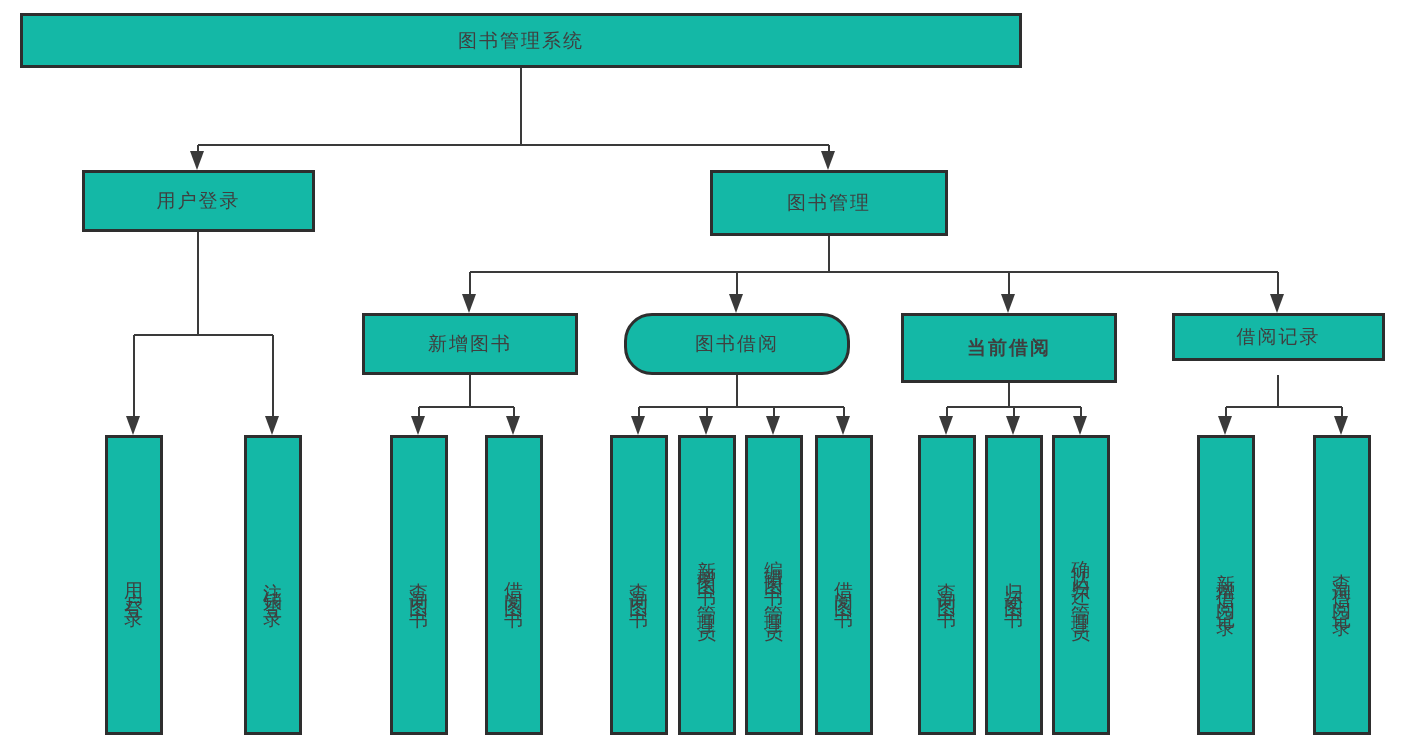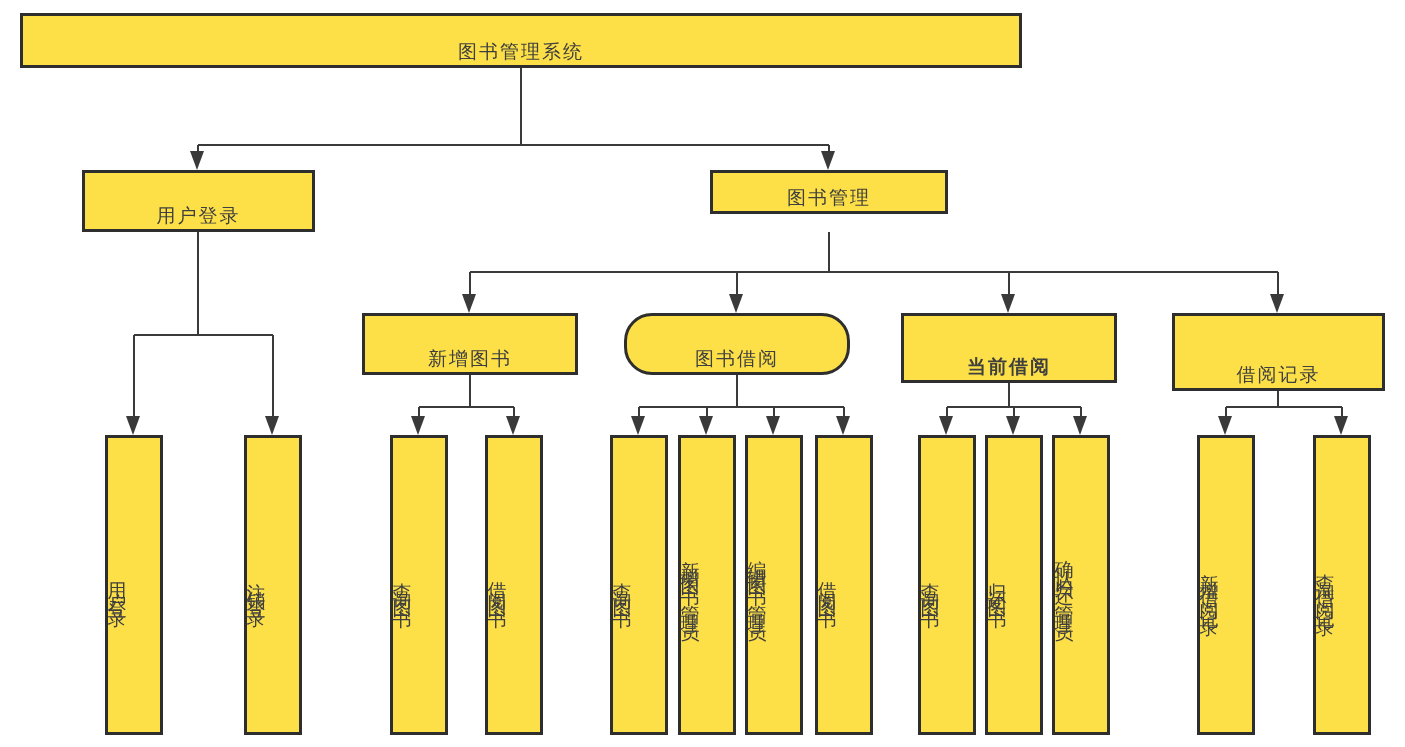--- a/index.html
+++ b/index.html
@@ -13,23 +13,23 @@
   .canvas{
     position:relative;
     width:1405px;height:747px;
     background:var(--background);
     font-family:"Liberation Sans","DejaVu Sans",sans-serif;
     overflow:hidden;
   }
   .box{
     position:absolute;
     box-sizing:border-box;
-    background:#fde047;
+    background:#14b8a6;
     border:3px solid var(--border);
-    display:flex;align-items:flex-end;justify-content:center;
+    display:flex;align-items:center;justify-content:center;
     color:var(--text);
     z-index:2;
   }
   .box.h{font-size:19px;letter-spacing:2px;white-space:nowrap;}
   .box.v{
     writing-mode:vertical-rl;
     text-orientation:mixed;
     font-size:19px;
     letter-spacing:9px;
     line-height:1;
@@ -60,37 +60,37 @@
 <div class="canvas">
 
   <div class="box h" style="left:20px;top:13px;width:1002px;height:55px;">
     <span>图书管理系统</span>
   </div>
 
   <div class="box h" style="left:82px;top:170px;width:233px;height:62px;">
     <span>用户登录</span>
   </div>
 
-  <div class="box h" style="left:710px;top:170px;width:238px;height:44px;">
+  <div class="box h" style="left:710px;top:170px;width:238px;height:66px;">
     <span>图书管理</span>
   </div>
 
   <div class="box h" style="left:362px;top:313px;width:216px;height:62px;">
     <span>新增图书</span>
   </div>
 
   <div class="box h" style="left:624px;top:313px;width:226px;height:62px;border-radius:28px;">
     <span>图书借阅</span>
   </div>
 
   <div class="box h" style="left:901px;top:313px;width:216px;height:70px;font-weight:bold;">
     <span>当前借阅</span>
   </div>
 
-  <div class="box h" style="left:1172px;top:313px;width:213px;height:78px;">
+  <div class="box h" style="left:1172px;top:313px;width:213px;height:48px;">
     <span>借阅记录</span>
   </div>
 
   <div class="box v" style="left:105px;top:435px;width:58px;height:300px;">
     <span>用户登录</span>
   </div>
 
   <div class="box v" style="left:244px;top:435px;width:58px;height:300px;">
     <span>注销登录</span>
   </div>

